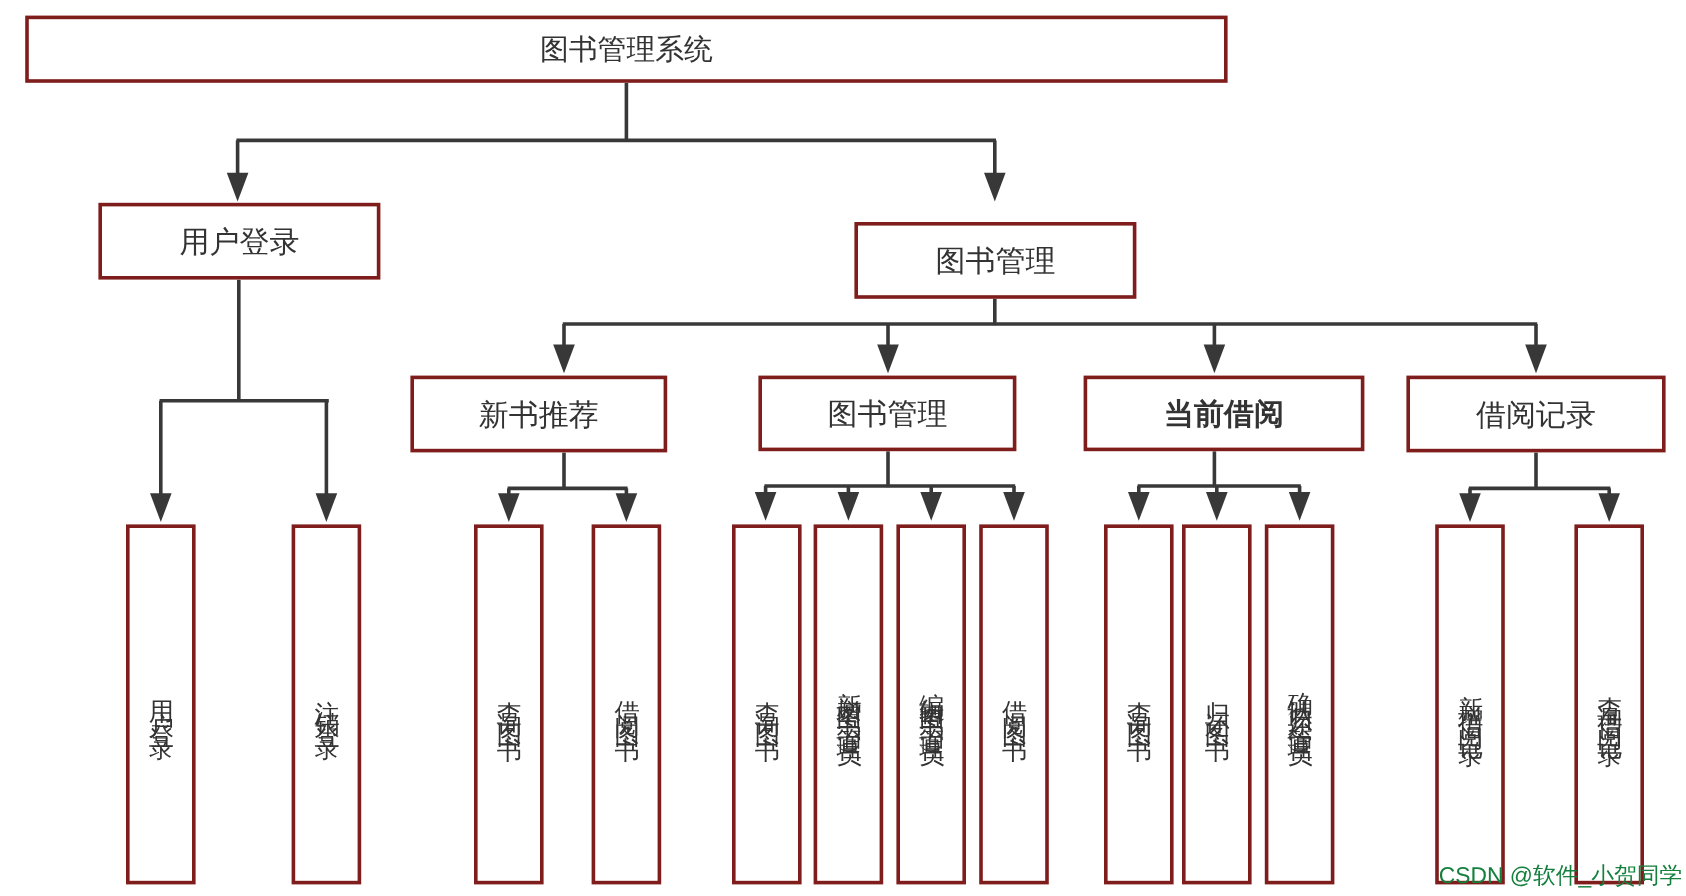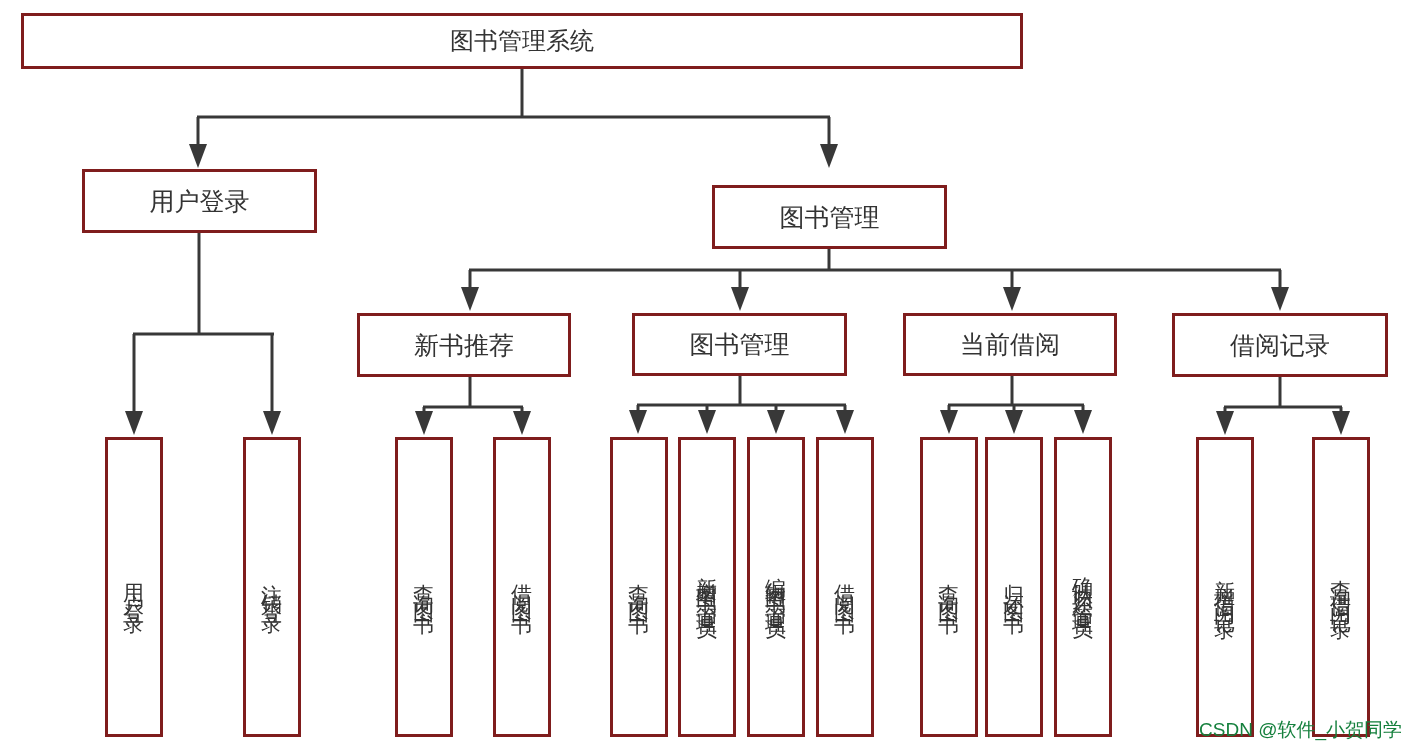--- a/index.html
+++ b/index.html
@@ -147,27 +147,27 @@
     <span class="lbl">图书管理系统</span>
   </div>
 
   <div class="box h-box" style="left:82px; top:169px; width:235px; height:64px;">
     <span class="lbl">用户登录</span>
   </div>
   <div class="box h-box" style="left:712px; top:169px; width:235px; height:64px;margin-top:16px;">
     <span class="lbl">图书管理</span>
   </div>
 
-  <div class="box h-box" style="left:357px; top:313px; width:214px; height:64px;">
+  <div class="box h-box" style="left:342px; top:313px; width:214px; height:64px;">
     <span class="lbl">新书推荐</span>
   </div>
   <div class="box h-box" style="left:632px; top:313px; width:215px; height:63px;">
     <span class="lbl">图书管理</span>
   </div>
-  <div class="box h-box" style="left:903px; top:313px; width:214px; height:63px;">
+  <div class="box h-box" style="left:903px; top:313px; width:234px; height:63px;font-weight:bold;">
     <span class="lbl">当前借阅</span>
   </div>
   <div class="box h-box" style="left:1172px; top:313px; width:216px; height:64px;">
     <span class="lbl">借阅记录</span>
   </div>
 
   <div class="box leaf" style="left:105px;">
     <span class="lbl sp4">用户登录</span>
   </div>
   <div class="box leaf" style="left:243px;">

